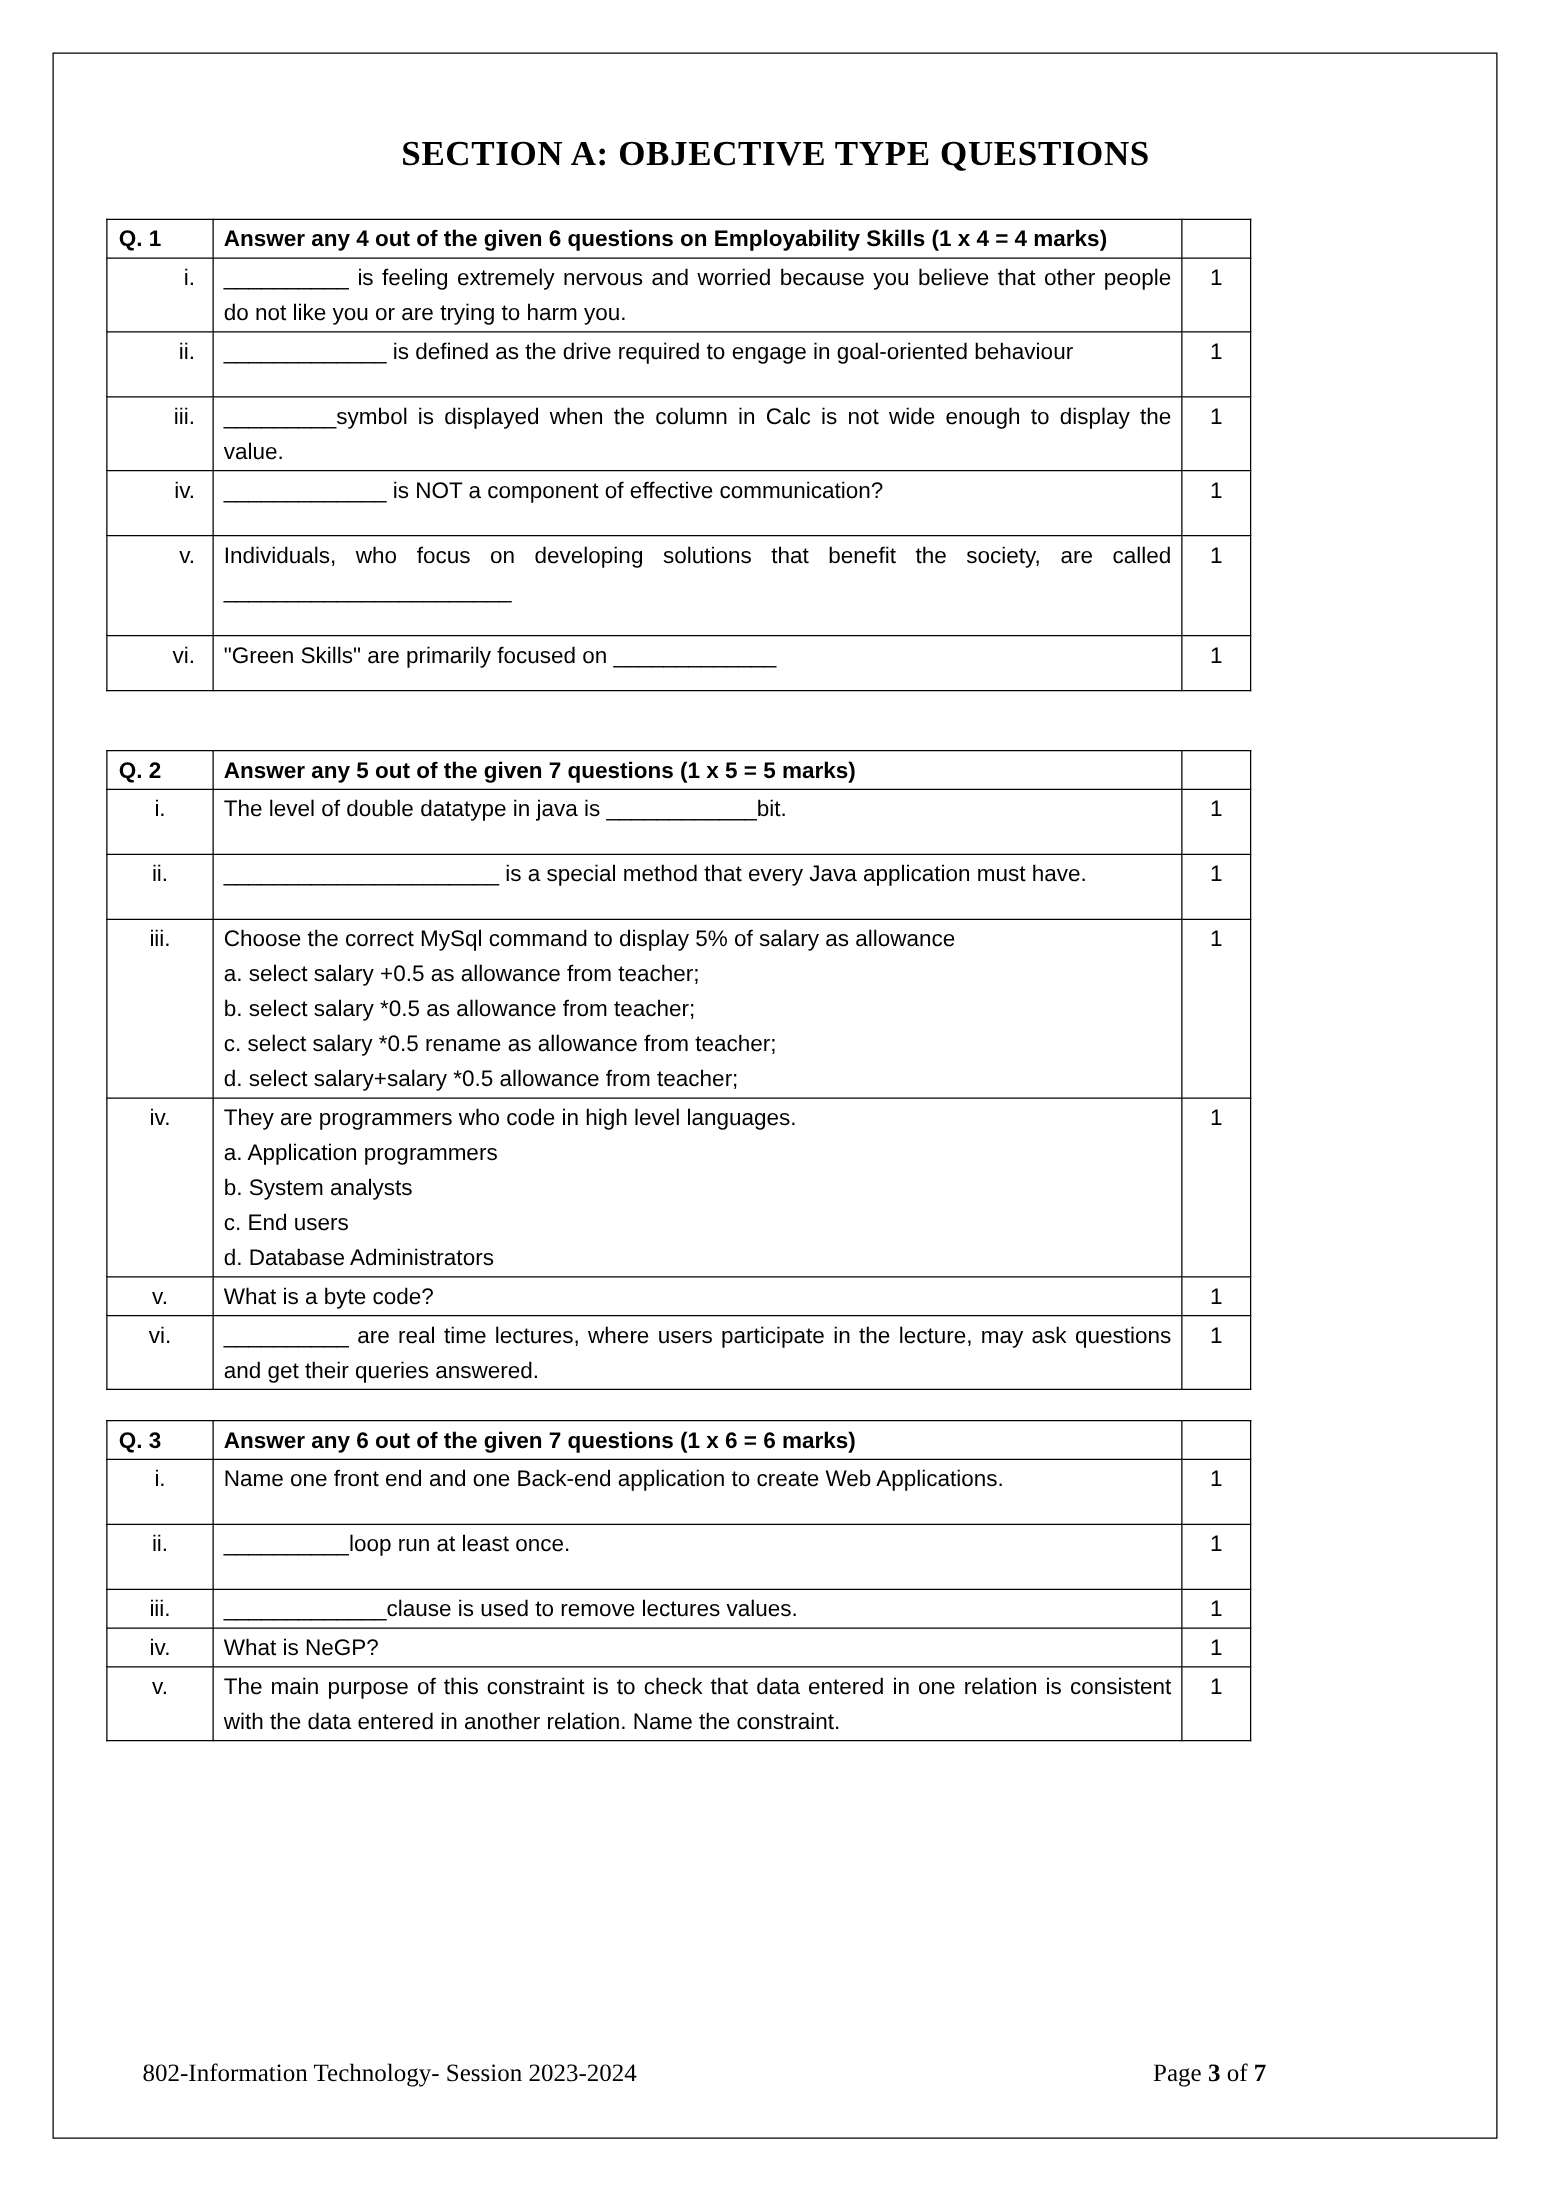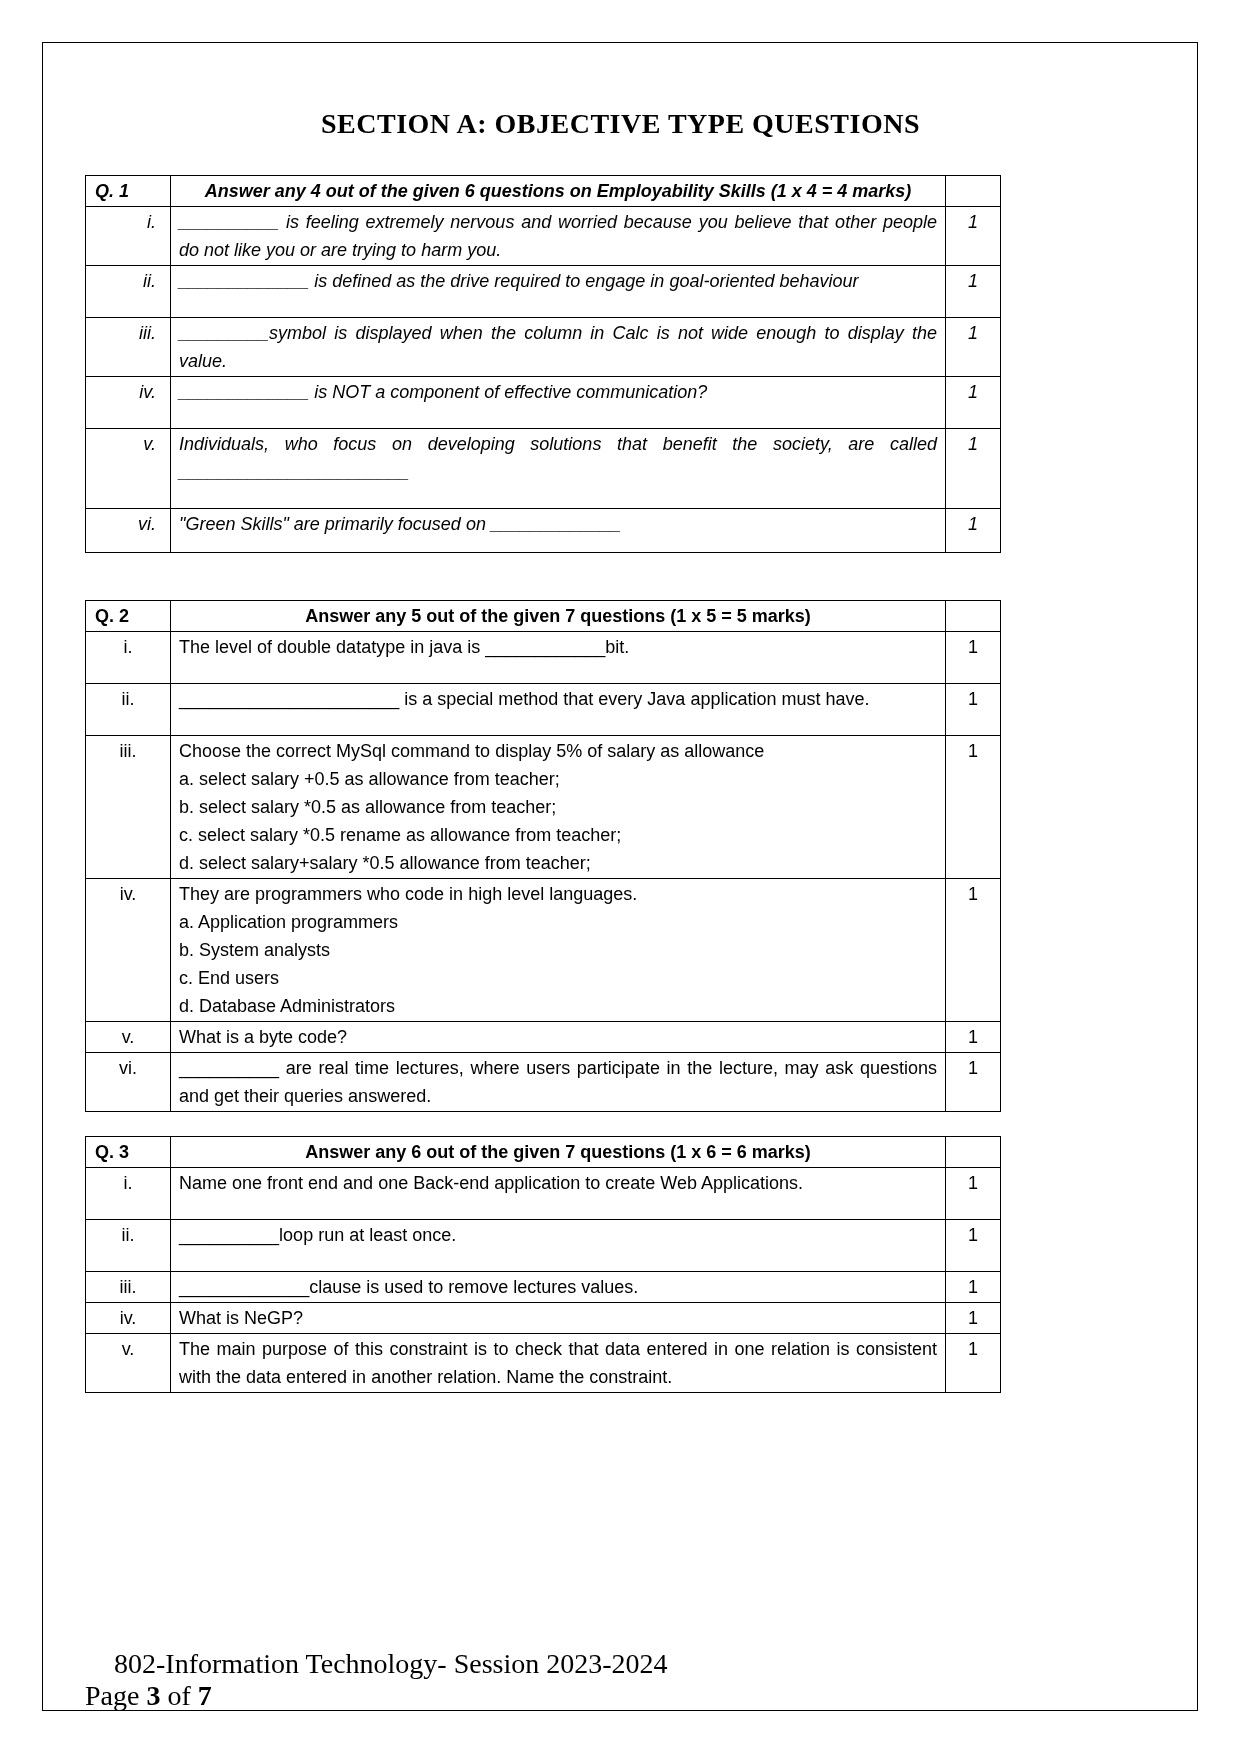--- a/index.html
+++ b/index.html
@@ -28,55 +28,54 @@
     font-size: 28px;
     letter-spacing: 0.5px;
   }
   table.qtable {
     position: absolute;
     left: 85px;
     width: 915px;
     border-collapse: collapse;
     table-layout: fixed;
   }
-  .tbl-1 { top: 175px; font-style: italic; }
+  .tbl-1 { top: 175px; }
   .tbl-2 { top: 600px; }
   .tbl-3 { top: 1136px; }
   col.c1 { width: 85px; }
   col.c2 { width: 775px; }
   col.c3 { width: 55px; }
   td {
     border: 1.5px solid #000;
     vertical-align: top;
     font-size: 18px;
     line-height: 28px;
     padding: 1px 8px;
   }
   td.qno { font-weight: bold; padding-left: 9px; }
-  td.instr { font-weight: bold; text-align: center; }
+  td.instr { font-weight: bold; text-align: left; }
   td.num { text-align: center; padding-left: 2px; padding-right: 2px; }
   .tbl-1 td.num { text-align: right; padding-right: 14px; }
   td.qtext {
     text-align: justify;
     white-space: pre-line;
   }
   td.marks { text-align: center; padding-left: 2px; padding-right: 2px; }
   tr.h2 td { height: 52px; }
   tr.hv td { height: 80px; }
   tr.h46 td { height: 44px; }
   .footer {
     position: absolute;
     top: 1648px;
     left: 85px;
     width: 928px;
     display: flex;
     justify-content: space-between;
     font-family: "Liberation Serif", serif;
-    font-size: 28px;
-    flex-direction: column;
+    font-size: 20px;
   }
   .footer .left { margin-left: 29px; }
 </style>
 </head>
 <body>
 
 <div class="page-border"></div>
 
 <h1 class="title">SECTION A: OBJECTIVE TYPE QUESTIONS</h1>
 

